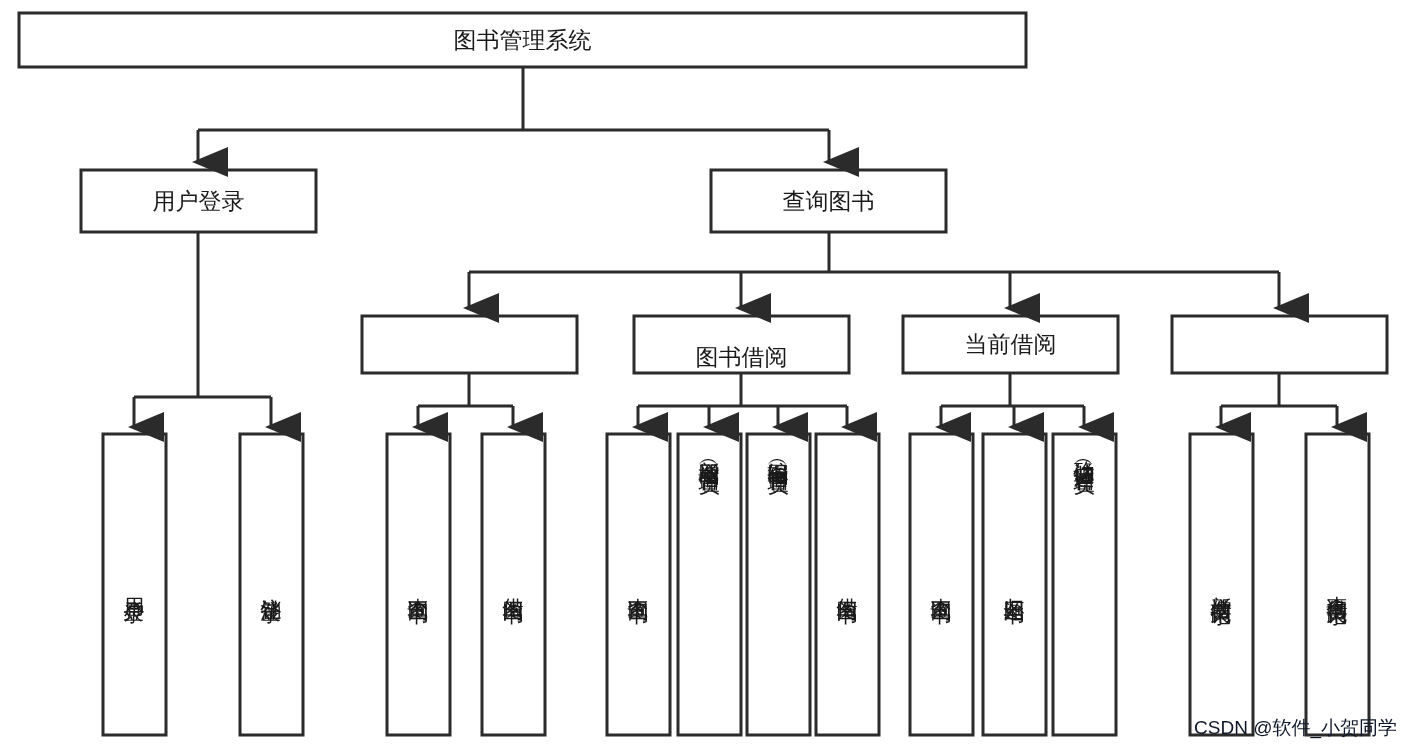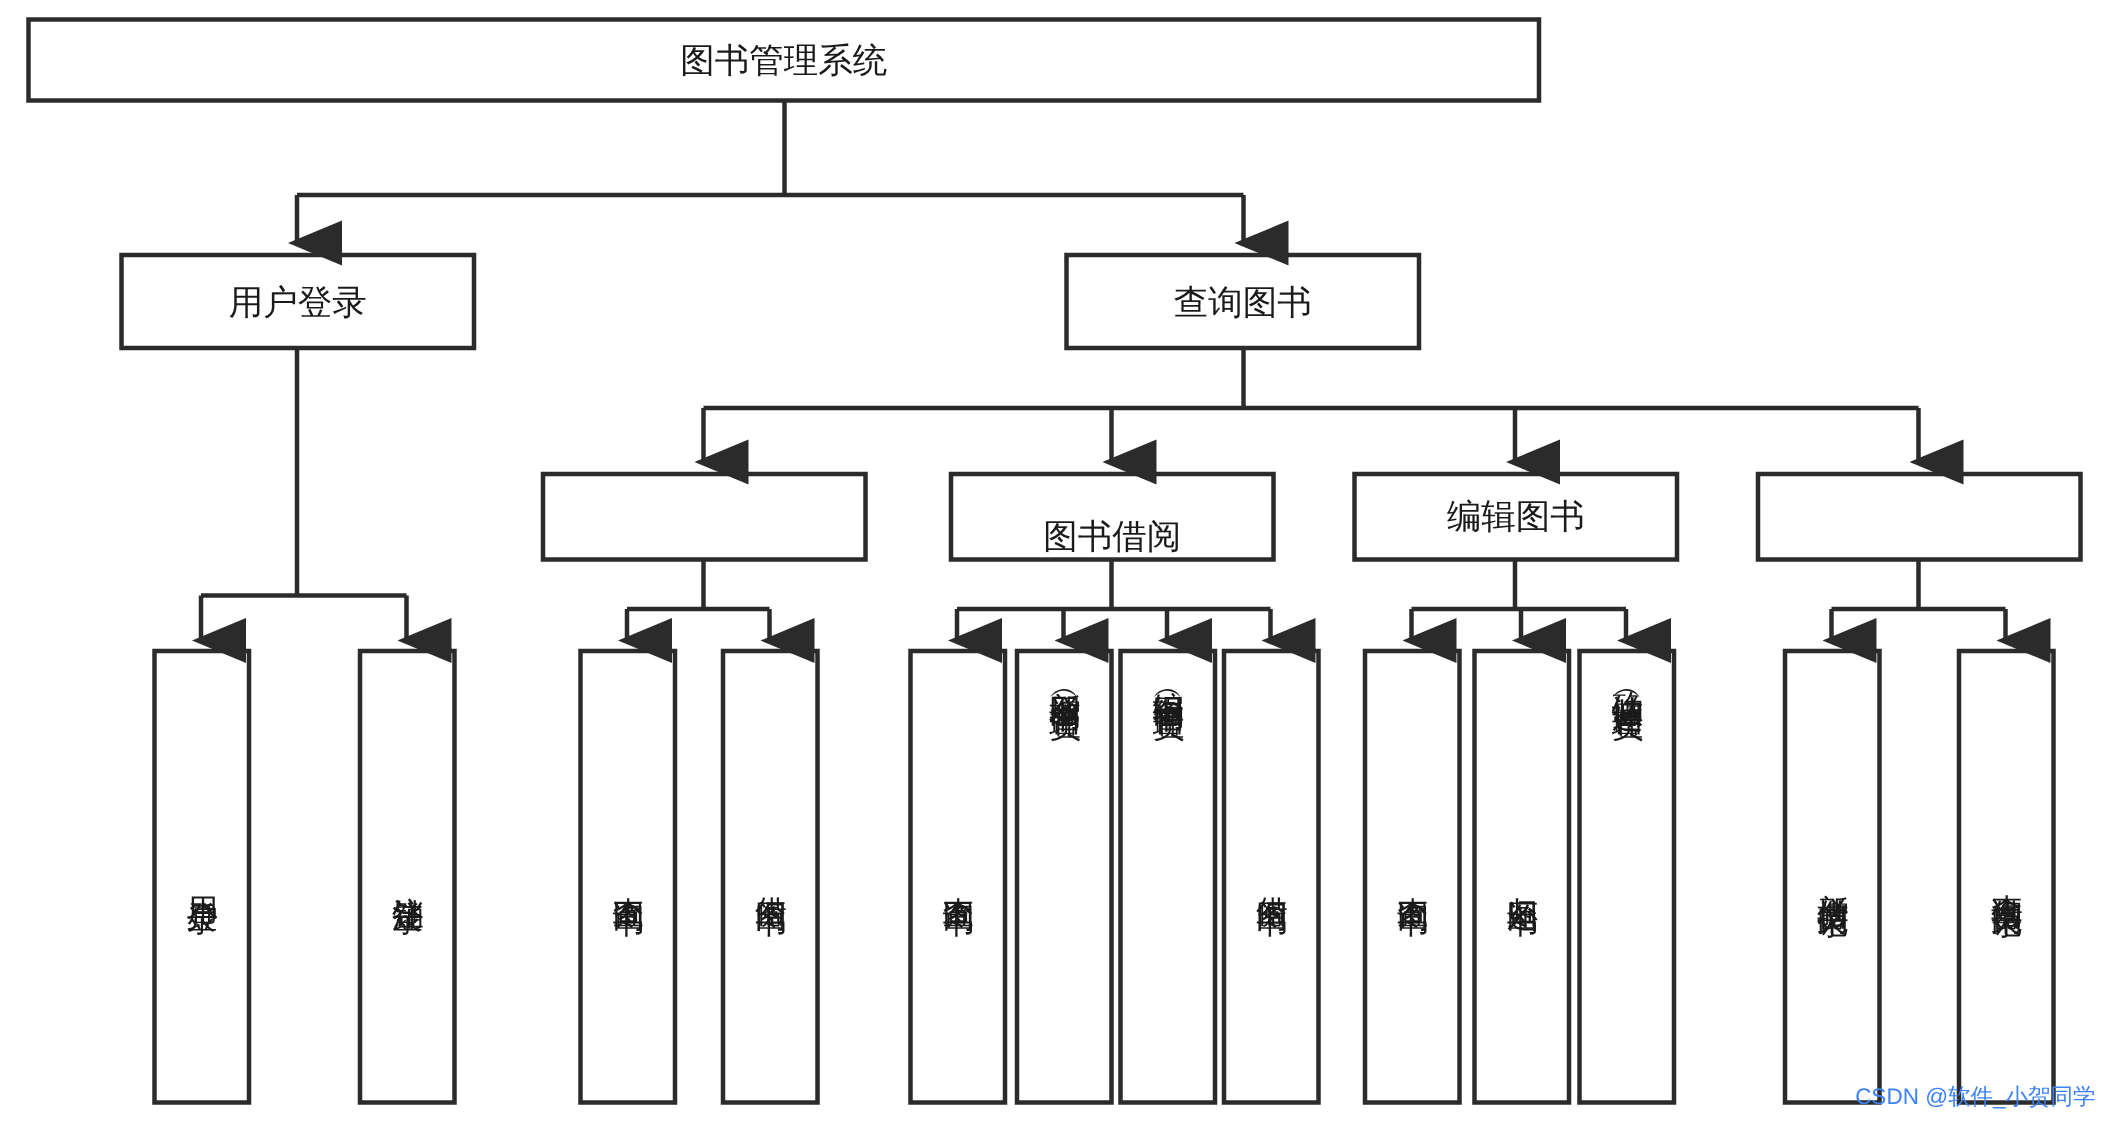--- a/index.html
+++ b/index.html
@@ -69,22 +69,22 @@
     font-family: "Liberation Sans", "DejaVu Sans", sans-serif;
     font-size: 23px;
     color: #1a1a1a;
     white-space: nowrap;
   }
   #watermark {
     position: absolute;
     right: 8px;
     bottom: 6px;
     font-family: "Liberation Sans", "DejaVu Sans", sans-serif;
-    font-size: 15px;
-    color: #3b82f6;
+    font-size: 19px;
+    color: #0f172a;
     white-space: nowrap;
     user-select: none;
   }
 </style>
 </head>
 <body>
 
 <div id="diagram-root">
 
   <svg class="flow" viewBox="0 0 1405 747">
@@ -169,21 +169,21 @@
   <div class="hlabel-wrap" style="left:711px; top:170px; width:235px; height:62px;">
     <span class="hlabel-text">查询图书</span>
   </div>
 
 
   <div class="hlabel-wrap" style="left:634px; top:316px; width:215px; height:57px;align-items:flex-end;">
     <span class="hlabel-text">图书借阅</span>
   </div>
 
   <div class="hlabel-wrap" style="left:903px; top:316px; width:215px; height:57px;">
-    <span class="hlabel-text">编辑图书</span>
+    <span class="hlabel-text">当前借阅</span>
   </div>
 
 
   <div class="vlabel-wrap" style="left:103px; top:434px; width:63px; height:301px;">
     <span class="vlabel-text">用户登录</span>
   </div>
 
   <div class="vlabel-wrap" style="left:240px; top:434px; width:63px; height:301px;">
     <span class="vlabel-text">注销登录</span>
   </div>

